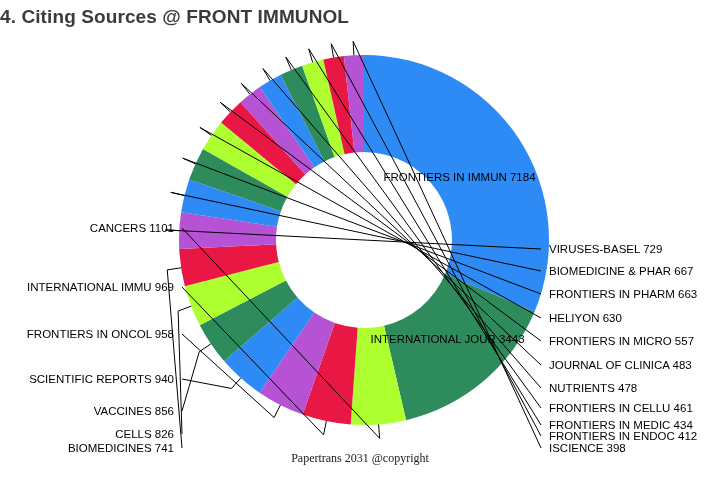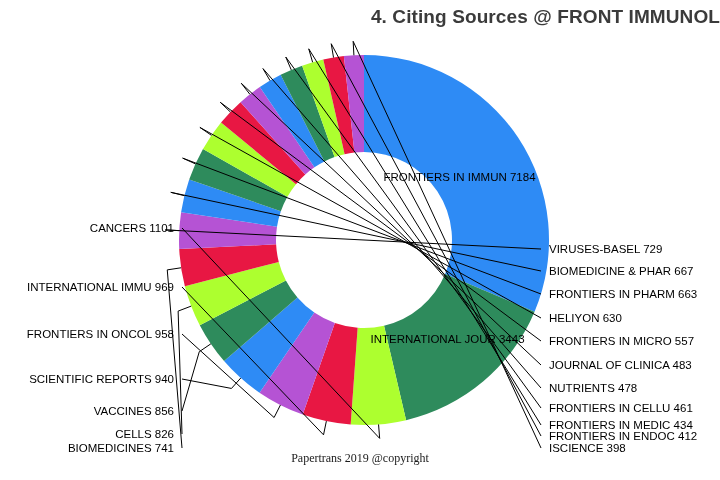--- a/index.html
+++ b/index.html
@@ -18,21 +18,21 @@
     position: absolute;
     left: 0; top: 0;
     width: 720px;
     height: 480px;
   }
   .chart-title {
     position: absolute;
     left: 0;
     top: 6px;
     width: 720px;
-    text-align: right;
+    text-align: left;
     font-family: "Liberation Sans", sans-serif;
     font-size: 19px;
     font-weight: bold;
     color: #3b3b3b;
     letter-spacing: 0.1px;
   }
   .footer-note {
     position: absolute;
     left: 0;
     bottom: 14px;
@@ -127,15 +127,15 @@
         <text x="549" y="345" text-anchor="start" class="out-label">FRONTIERS IN MICRO 557</text>
         <text x="549" y="369" text-anchor="start" class="out-label">JOURNAL OF CLINICA 483</text>
         <text x="549" y="392" text-anchor="start" class="out-label">NUTRIENTS 478</text>
         <text x="549" y="412" text-anchor="start" class="out-label">FRONTIERS IN CELLU 461</text>
         <text x="549" y="429" text-anchor="start" class="out-label">FRONTIERS IN MEDIC 434</text>
         <text x="549" y="440" text-anchor="start" class="out-label">FRONTIERS IN ENDOC 412</text>
         <text x="549" y="452" text-anchor="start" class="out-label">ISCIENCE 398</text>
       </g>
     </svg>
 
-  <div class="footer-note">Papertrans 2019 @copyright</div>
+  <div class="footer-note">Papertrans 2031 @copyright</div>
 
 </div>
 
 </body></html>

